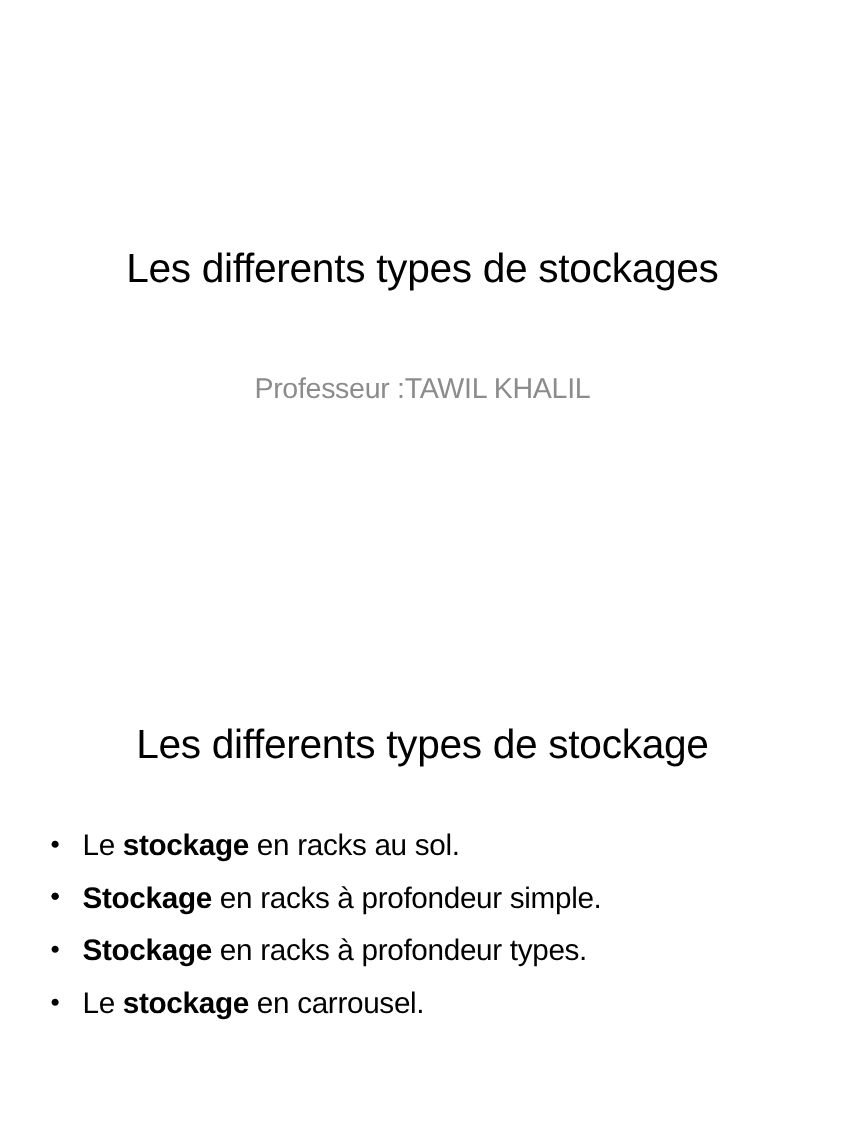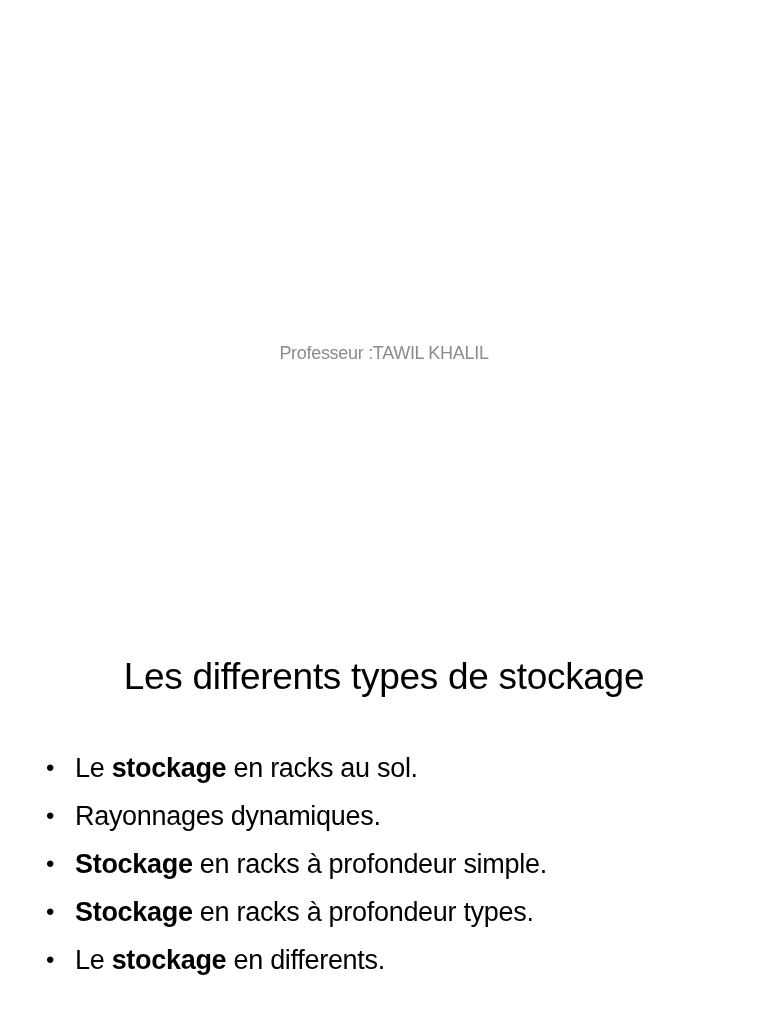--- a/index.html
+++ b/index.html
@@ -4,48 +4,49 @@
 <style>
   html, body { margin: 0; padding: 0; background: #ffffff; }
   body { width: 768px; height: 1024px; position: relative; overflow: hidden;
          font-family: "Liberation Sans", "DejaVu Sans", sans-serif; color: #000; }
   .slide { position: absolute; left: 0; width: 768px; }
   .slide1 { top: 0; height: 512px; }
   .slide2 { top: 540px; height: 512px; }
   .title1 { position: absolute; top: 222px; left: 0; width: 768px; text-align: center;
             font-size: 37px; line-height: 44px; letter-spacing: -0.3px; }
   .subtitle1 { position: absolute; top: 336px; left: 0; width: 768px; text-align: center;
-               font-size: 18px; line-height: 34px; color: #8c8c8c; letter-spacing: -0.3px; }
+               font-size: 26px; line-height: 34px; color: #8c8c8c; letter-spacing: -0.3px; }
   .title2 { position: absolute; top: 115px; left: 0; width: 768px; text-align: center;
             font-size: 37px; line-height: 44px; letter-spacing: -0.3px; }
   ul.bullets { position: absolute; top: 204px; left: 40px; margin: 0; padding: 0; list-style: none; }
   ul.bullets li { position: relative; padding-left: 35px; font-size: 27px; line-height: 48px;
                   letter-spacing: -0.3px; white-space: nowrap; }
   .bullet-dot { position: absolute; left: 6px; top: 0; font-size: 24px; }
   b { font-weight: bold; }
 </style>
 </head>
 <body>
 
 <div class="slide slide1">
+  <div class="title1">Les differents  types de stockages</div>
   <div class="subtitle1">Professeur :TAWIL  KHALIL</div>
 </div>
 
 <div class="slide slide2">
   <div class="title2">Les differents types de stockage</div>
   <ul class="bullets">
     <li>
       <span class="bullet-dot">•</span><span>Le </span><b>stockage</b><span> en racks au sol.</span>
     </li>
     <li>
-      <span class="bullet-dot">•</span><span>Rayonnages dynamiques.</span><b></b><span></span>
+      <span class="bullet-dot">•</span><b></b><span></span>
     </li>
     <li>
       <span class="bullet-dot">•</span><span></span><b>Stockage</b><span> en racks à profondeur simple.</span>
     </li>
     <li>
       <span class="bullet-dot">•</span><span></span><b>Stockage</b><span> en racks à profondeur types.</span>
     </li>
     <li>
-      <span class="bullet-dot">•</span><span>Le </span><b>stockage</b><span> en differents.</span>
+      <span class="bullet-dot">•</span><span>Le </span><b>stockage</b><span> en carrousel.</span>
     </li>
   </ul>
 </div>
 
 </body></html>

